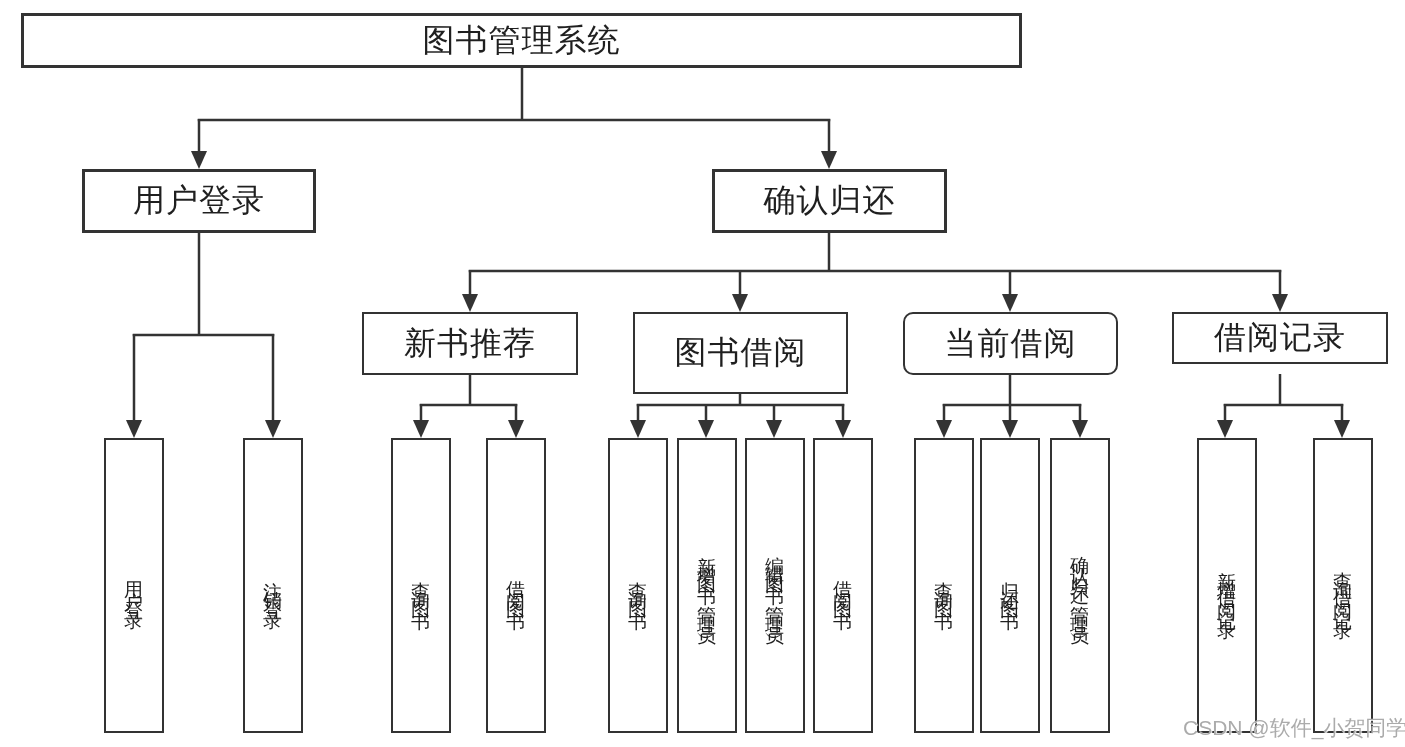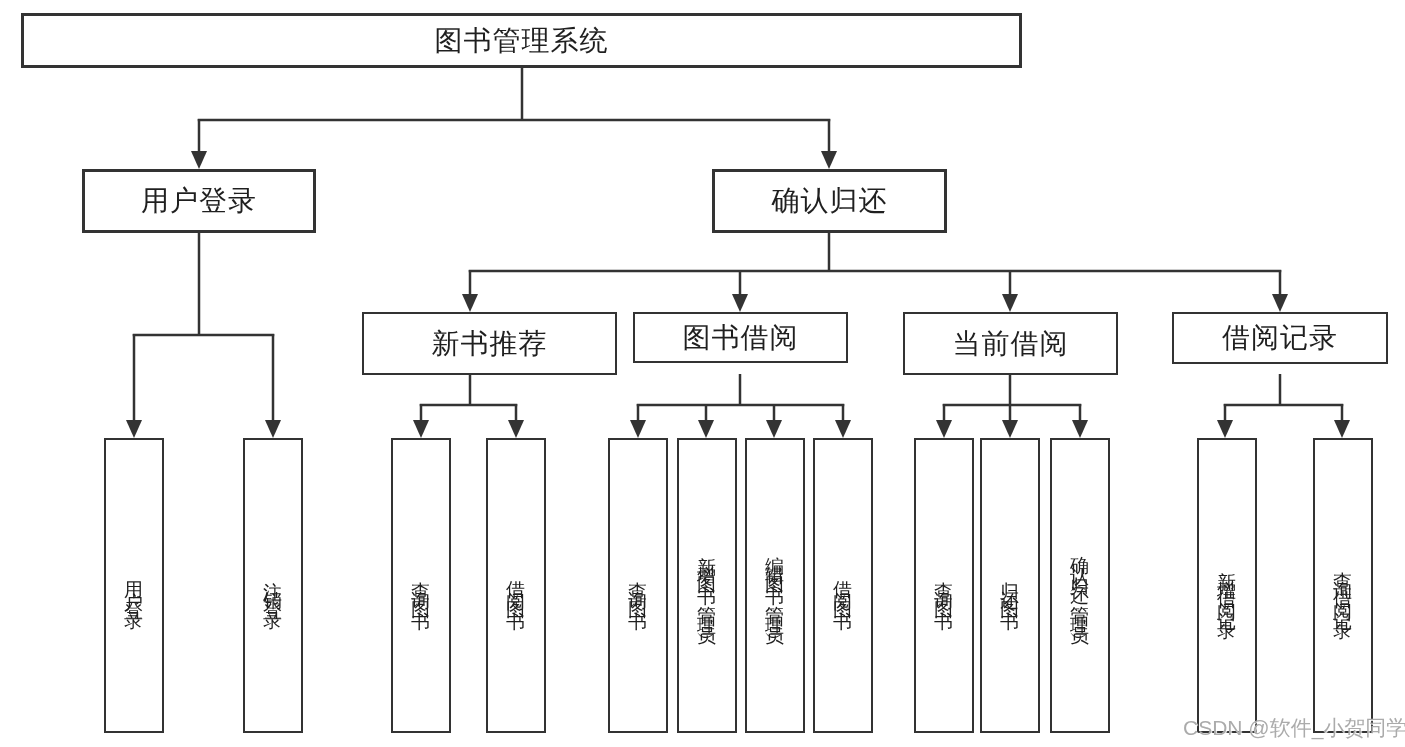--- a/index.html
+++ b/index.html
@@ -34,21 +34,21 @@
   .box {
     position: absolute;
     background: var(--bg);
     border: 2px solid var(--line);
     color: var(--text);
     display: flex;
     align-items: center;
     justify-content: center;
   }
   .hbox {
-    font-size: 28px;
+    font-size: 32px;
     border-width: 3px;
     letter-spacing: 1px;
   }
   .hbox.l3 { border-width: 2.5px; }
   .leaf {
     top: 438px;
     width: 60px;
     height: 295px;
     font-size: 19px;
     border-width: 2.5px;
@@ -135,23 +135,23 @@
     <polygon points="1217,420 1233,420 1225,438"></polygon>
     <line x1="1342" y1="404" x2="1342" y2="422"></line>
     <polygon points="1334,420 1350,420 1342,438"></polygon>
   </svg>
 
   <div class="box hbox" style="left:21px; top:13px; width:1001px; height:55px;">图书管理系统</div>
 
   <div class="box hbox" style="left:82px; top:169px; width:234px; height:64px;">用户登录</div>
   <div class="box hbox" style="left:712px; top:169px; width:235px; height:64px;">确认归还</div>
 
-  <div class="box hbox l3" style="left:362px; top:312px; width:255px; height:63px;">新书推荐</div>
-  <div class="box hbox l3" style="left:633px; top:312px; width:215px; height:51px;">图书借阅</div>
-  <div class="box hbox l3" style="left:903px; top:312px; width:215px; height:63px;">当前借阅</div>
+  <div class="box hbox l3" style="left:362px; top:312px; width:216px; height:63px;">新书推荐</div>
+  <div class="box hbox l3" style="left:633px; top:312px; width:215px; height:82px;">图书借阅</div>
+  <div class="box hbox l3" style="left:903px; top:312px; width:215px; height:63px;border-radius:10px;">当前借阅</div>
   <div class="box hbox l3" style="left:1172px; top:312px; width:216px; height:52px;">借阅记录</div>
 
   <div class="box leaf" style="left:104px;">用户登录</div>
   <div class="box leaf" style="left:243px;">注销登录</div>
 
   <div class="box leaf" style="left:391px;">查询图书</div>
   <div class="box leaf" style="left:486px;">借阅图书</div>
 
   <div class="box leaf" style="left:608px;">查询图书</div>
   <div class="box leaf" style="left:677px;">新增图书（管理员）</div>

